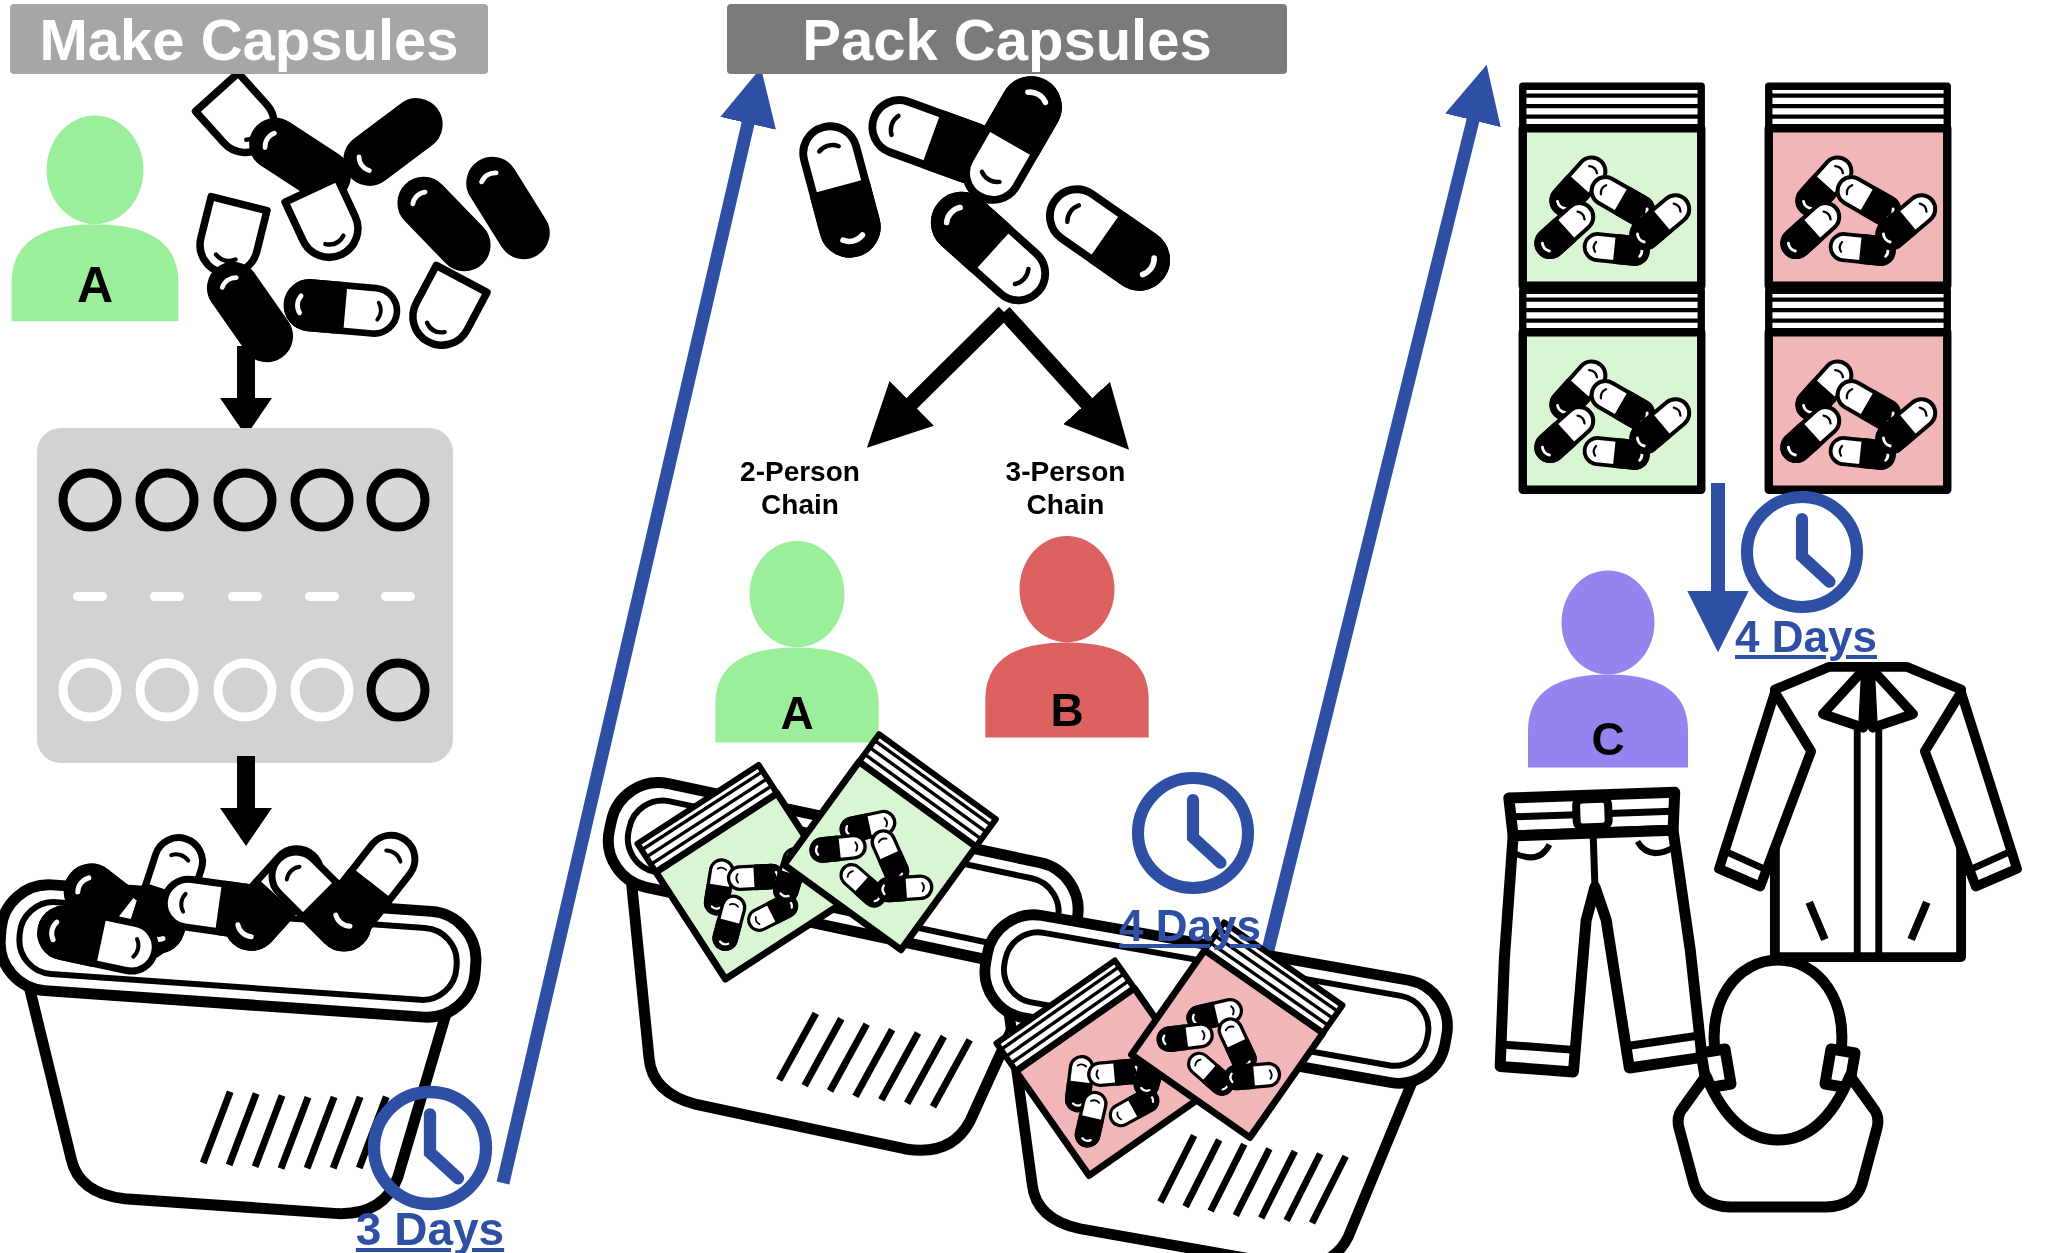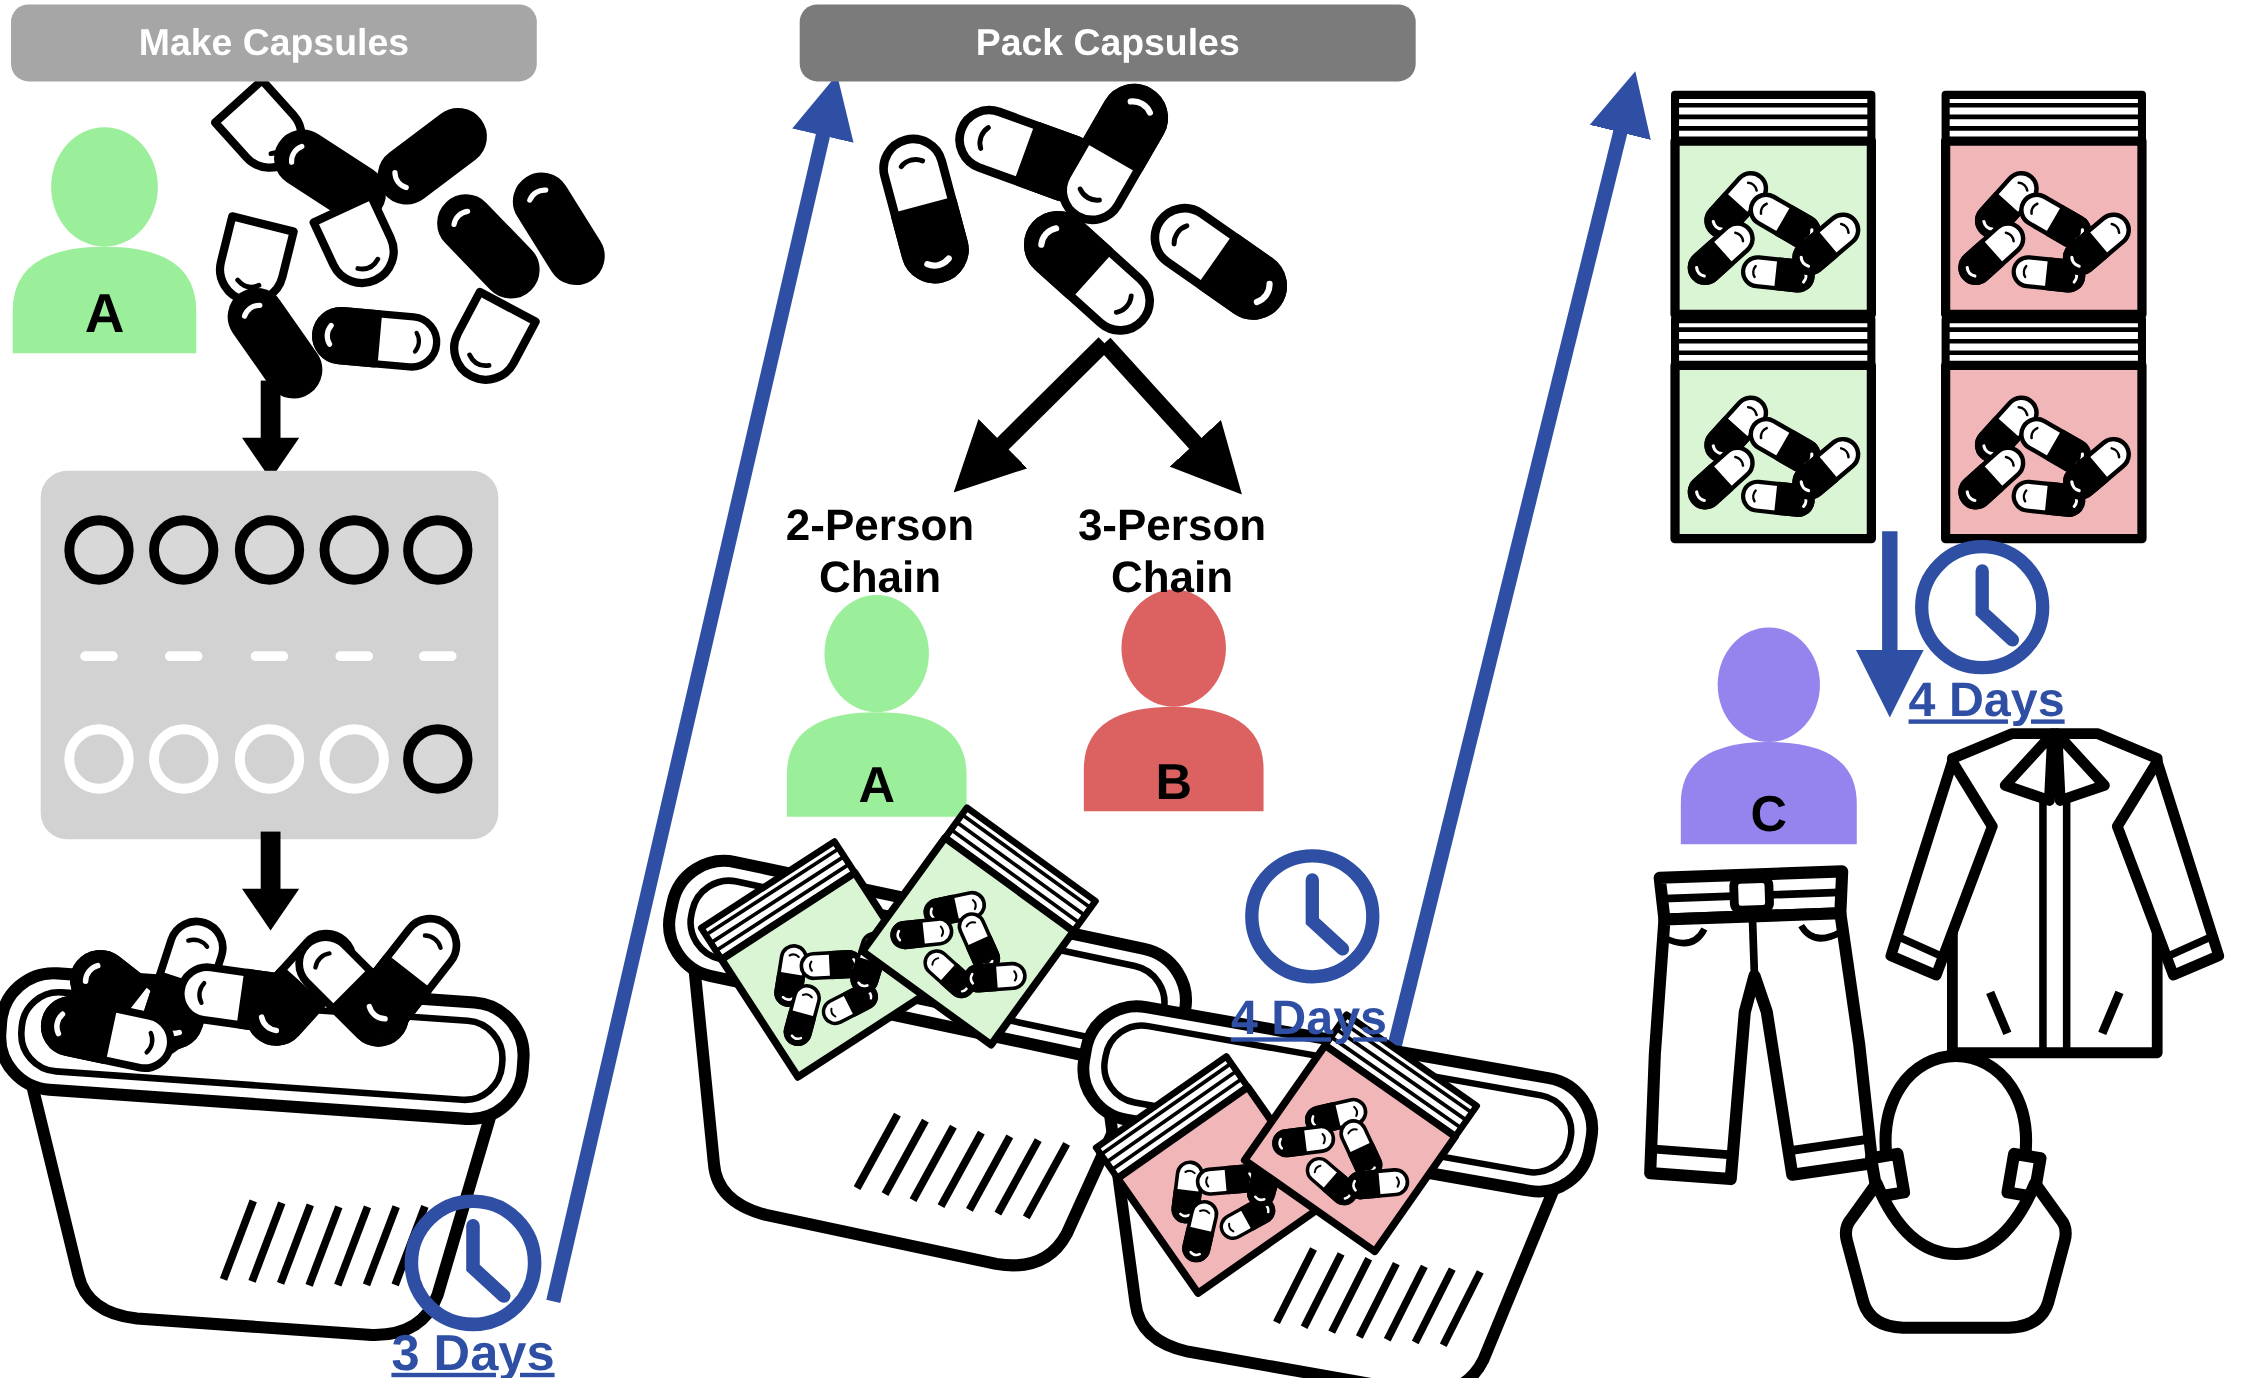--- a/index.html
+++ b/index.html
@@ -1,25 +1,25 @@
 <!DOCTYPE html>
 <html><head>
 <meta charset="utf-8">
 <style>
   html,body{margin:0;padding:0;background:#fff;}
   .canvas{position:relative;width:2048px;height:1253px;background:#ffffff;
           font-family:"Liberation Sans", sans-serif;overflow:hidden;}
   .canvas svg.scene{position:absolute;left:0;top:0;z-index:1;}
-  .hdr{position:absolute;z-index:2;color:#fff;font-weight:bold;font-size:34px;
-       display:flex;align-items:center;justify-content:center;border-radius:16px;}
+  .hdr{position:absolute;z-index:2;color:#fff;font-weight:bold;font-size:58px;
+       display:flex;align-items:center;justify-content:center;border-radius:4px;}
   .hdr-make{left:10px;top:4px;width:478px;height:70px;background:#a6a6a6;}
   .hdr-pack{left:727px;top:4px;width:560px;height:70px;background:#7b7b7b;}
   .hdr-transport{left:1450px;top:4px;width:563px;height:70px;background:#3e3e3e;}
   .lbl{position:absolute;z-index:2;font-weight:bold;color:#000;text-align:center;}
-  .chain{font-size:40px;line-height:1.18;white-space:pre-line;}
+  .chain{font-size:28px;line-height:1.18;white-space:pre-line;}
   .chain-left{left:695px;top:455px;width:210px;}
   .chain-right{left:958px;top:455px;width:215px;}
   .letter{font-size:50px;line-height:1;}
   .letter-a1{left:45px;top:260px;width:100px;}
   .letter-a2{left:747px;top:690px;width:100px;font-size:46px;}
   .letter-b{left:1017px;top:687px;width:100px;font-size:46px;}
   .letter-c{left:1558px;top:716px;width:100px;font-size:46px;}
   .days{position:absolute;z-index:2;font-weight:bold;color:#2e4fa3;text-align:center;text-decoration:underline;}
   .days-make{left:325px;top:1202px;width:210px;font-size:46px;}
   .days-pack{left:1085px;top:901px;width:210px;font-size:44px;}

